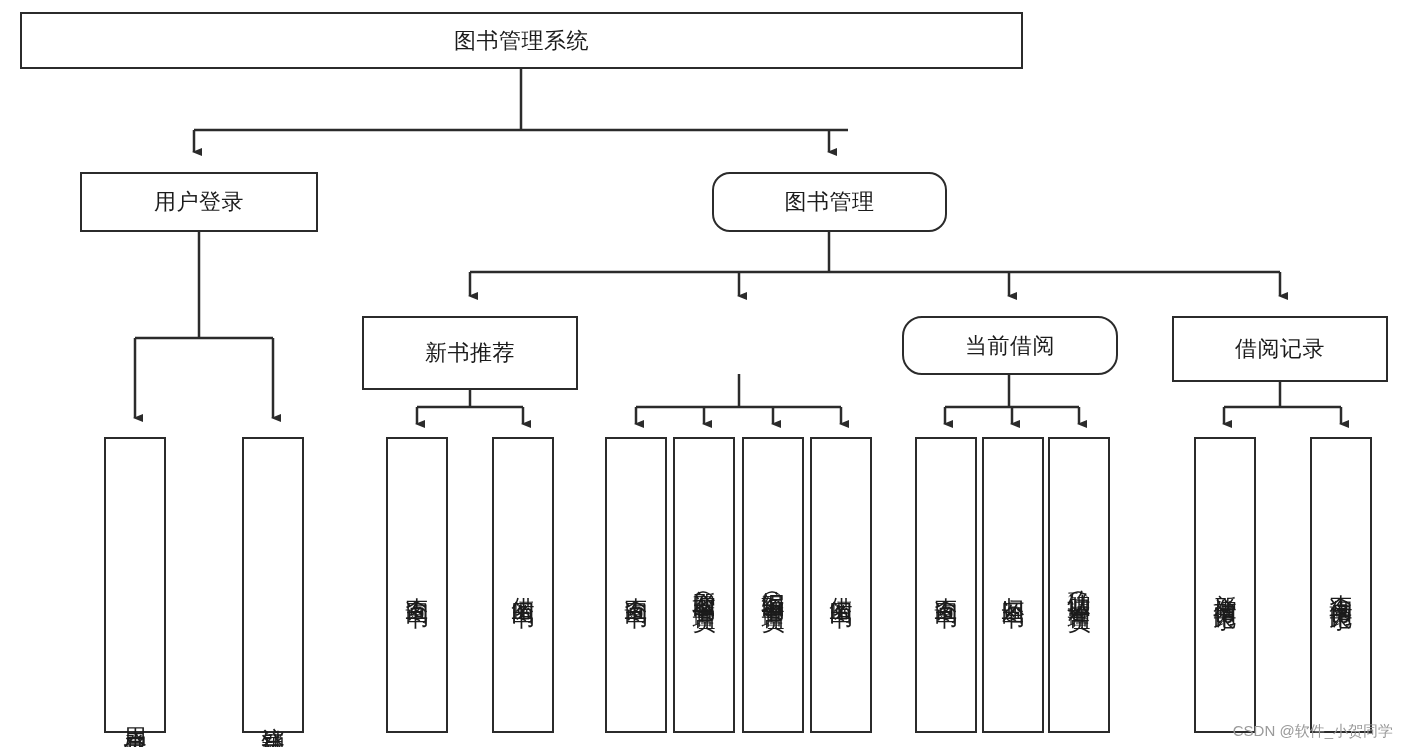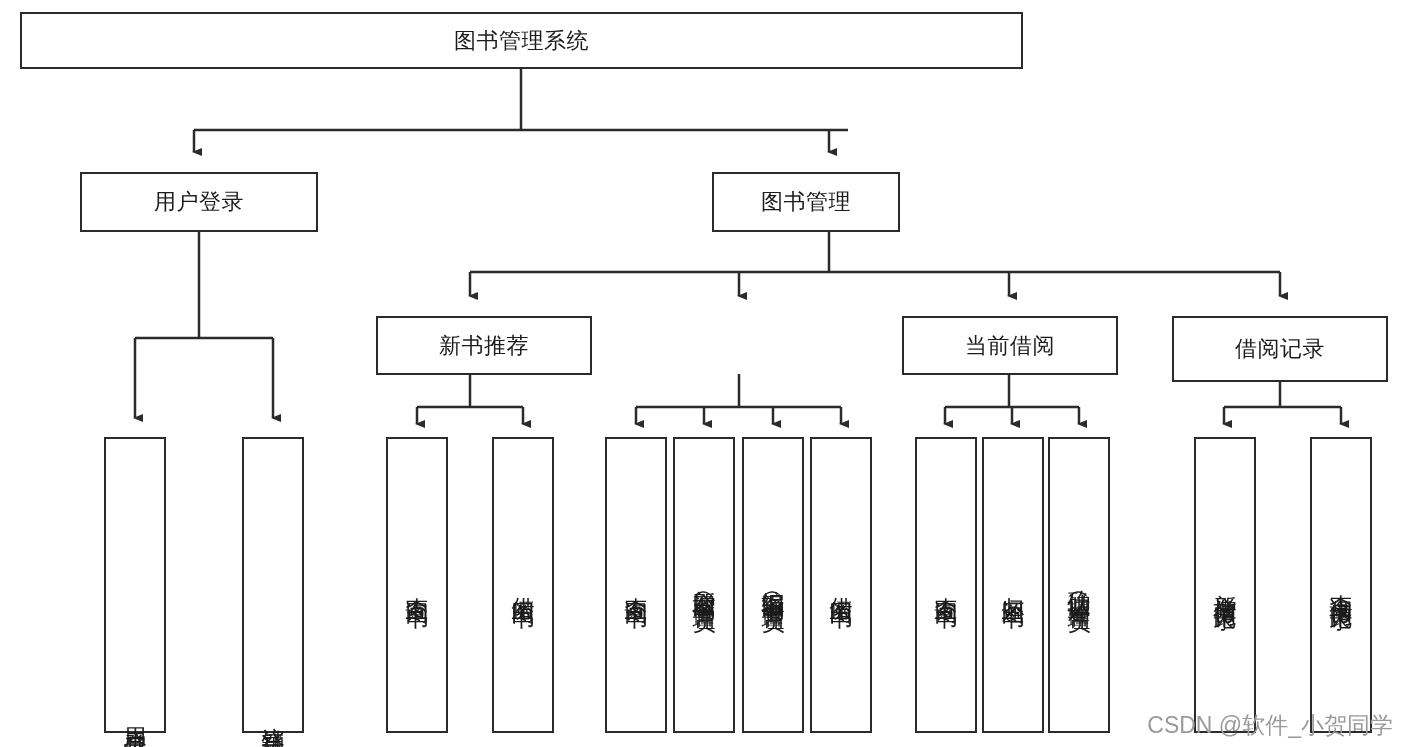--- a/index.html
+++ b/index.html
@@ -67,21 +67,21 @@
   .node.vert.align-bottom {
     align-items: flex-end;
   }
   .node.vert.align-bottom .node-label {
     margin-bottom: 4px;
   }
   .watermark {
     position: absolute;
     right: 12px;
     bottom: 6px;
-    font-size: 23px;
+    font-size: 15px;
     color: #9a9a9a;
     z-index: 5;
     white-space: nowrap;
     font-family: "Liberation Sans", "DejaVu Sans", sans-serif;
   }
 </style>
 </head>
 <body>
 
 <div id="diagram-root">
@@ -136,28 +136,28 @@
     </g>
   </svg>
 
   <div class="node root horiz" style="left:20px; top:12px; width:1003px; height:57px;">
     <span class="node-label">图书管理系统</span>
   </div>
 
   <div class="node horiz" style="left:80px; top:172px; width:238px; height:60px;">
     <span class="node-label">用户登录</span>
   </div>
-  <div class="node horiz" style="left:712px; top:172px; width:188px; height:60px;">
+  <div class="node horiz" style="left:712px; top:172px; width:235px; height:60px;border-radius:18px;">
     <span class="node-label">图书管理</span>
   </div>
 
-  <div class="node horiz" style="left:376px; top:316px; width:216px; height:59px;">
+  <div class="node horiz" style="left:362px; top:316px; width:216px; height:74px;">
     <span class="node-label">新书推荐</span>
   </div>
-  <div class="node horiz" style="left:902px; top:316px; width:216px; height:59px;">
+  <div class="node horiz" style="left:902px; top:316px; width:216px; height:59px;border-radius:20px;">
     <span class="node-label">当前借阅</span>
   </div>
   <div class="node horiz" style="left:1172px; top:316px; width:216px; height:66px;">
     <span class="node-label">借阅记录</span>
   </div>
 
   <div class="node vert align-bottom" style="left:104px; top:437px; width:62px; height:296px;">
     <span class="node-label">用户登录</span>
   </div>
   <div class="node vert align-bottom" style="left:242px; top:437px; width:62px; height:296px;">

